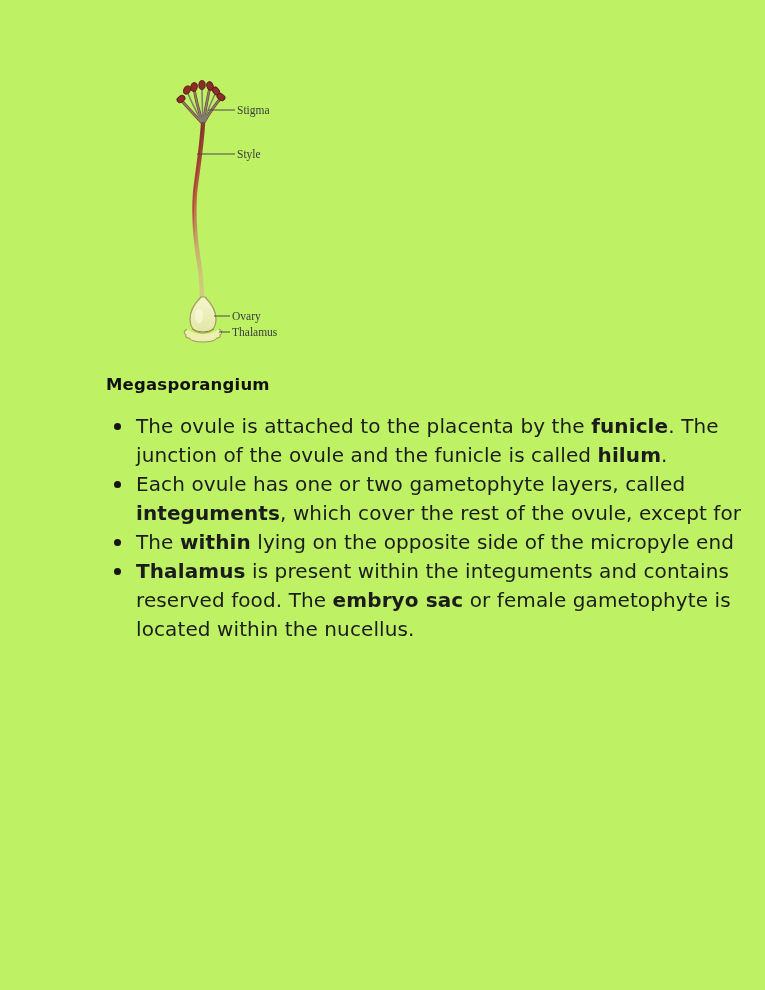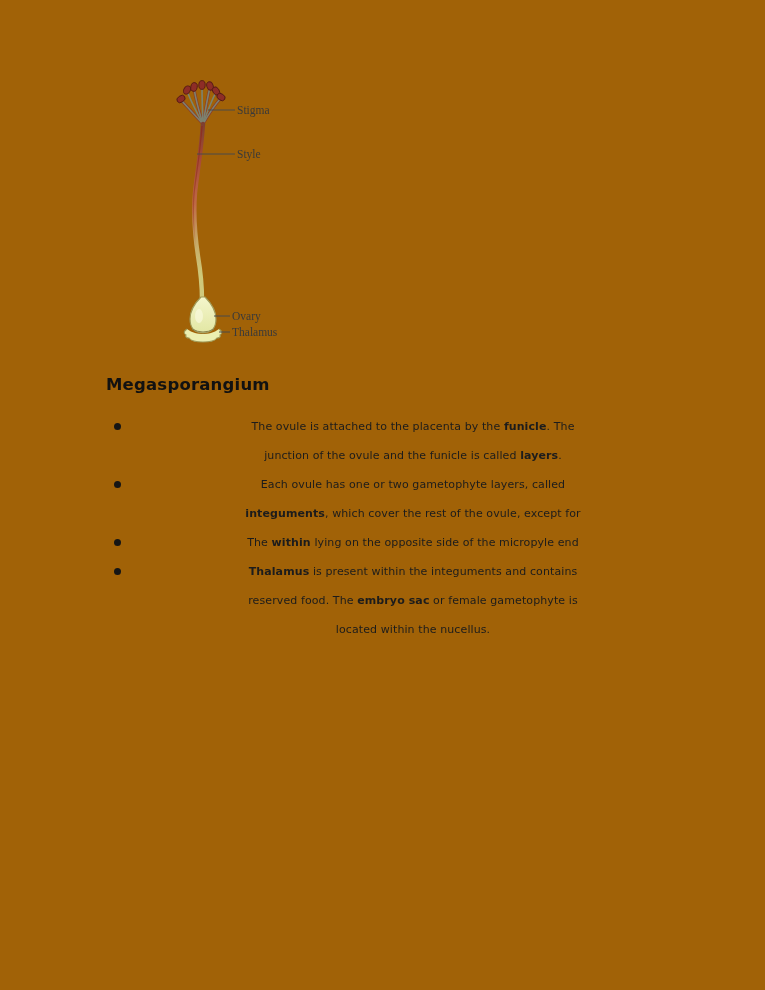--- a/index.html
+++ b/index.html
@@ -4,21 +4,21 @@
 <style>
   html, body {
     margin: 0;
     padding: 0;
     background: #ffffff;
   }
   .page {
     position: relative;
     width: 765px;
     height: 990px;
-    background: #a16207;
+    background: #bef264;
     overflow: hidden;
     font-family: "DejaVu Sans", "Liberation Sans", sans-serif;
   }
   .figure {
     position: absolute;
     left: 150px;
     top: 78px;
     width: 150px;
     height: 270px;
   }
@@ -43,23 +43,22 @@
     color: #111111;
     line-height: 22px;
   }
   ul.bullets {
     list-style: none;
     margin: 11px 0 0 0;
     padding: 0 0 0 46px;
   }
   ul.bullets li {
     position: relative;
-    font-size: 11px;
+    font-size: 20px;
     letter-spacing: 0.1px;
-    text-align: center;
   }
   ul.bullets li::before {
     content: "";
     position: absolute;
     left: -22px;
     top: 11px;
     width: 7px;
     height: 7px;
     border-radius: 50%;
     background: #151515;
@@ -149,21 +148,21 @@
       <text x="82" y="242">Ovary</text>
       <text x="82" y="258">Thalamus</text>
     </svg>
   </div>
 
   <div class="content">
     <h1 class="heading">Megasporangium</h1>
     <ul class="bullets" id="bullet-list">
         <li>
           <div class="line"><span>The ovule is attached to the placenta by the </span><b>funicle</b><span>. The</span></div>
-          <div class="line"><span>junction of the ovule and the funicle is called </span><b>layers</b><span>.</span></div>
+          <div class="line"><span>junction of the ovule and the funicle is called </span><b>hilum</b><span>.</span></div>
         </li>
         <li>
           <div class="line"><span>Each ovule has one or two gametophyte layers, called</span></div>
           <div class="line"><b>integuments</b><span>, which cover the rest of the ovule, except for</span></div>
         </li>
         <li>
           <div class="line"><span>The </span><b>within</b><span> lying on the opposite side of the micropyle end</span></div>
         </li>
         <li>
           <div class="line"><b>Thalamus</b><span> is present within the integuments and contains</span></div>

